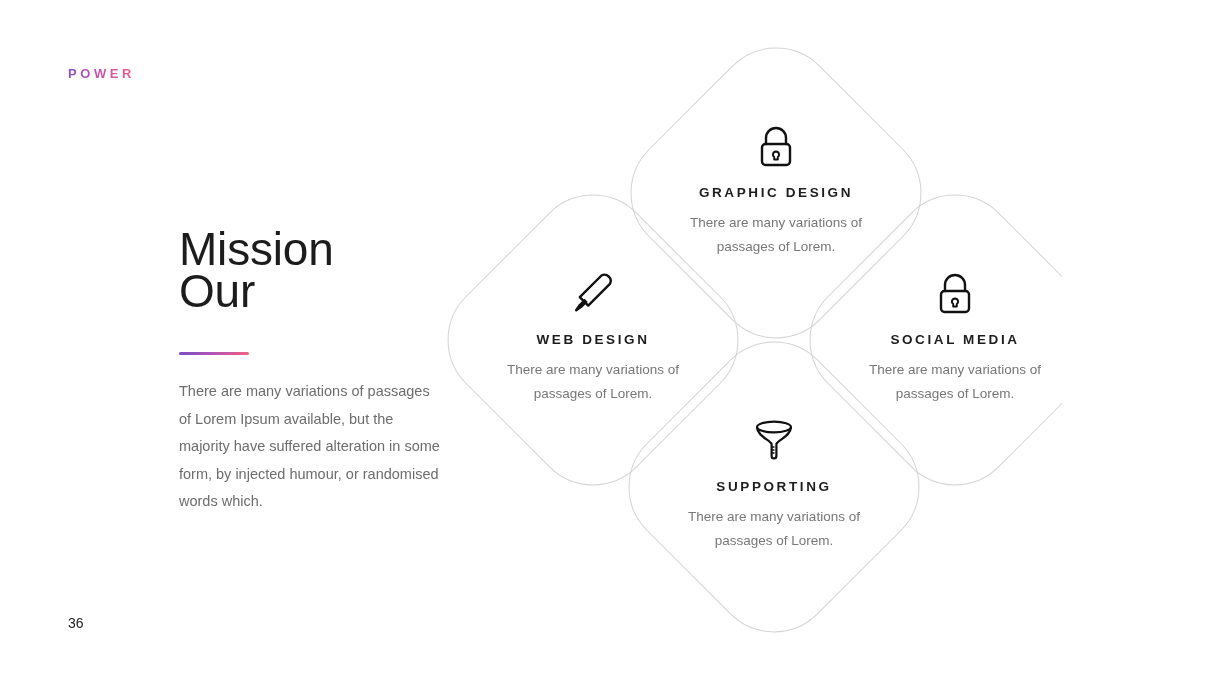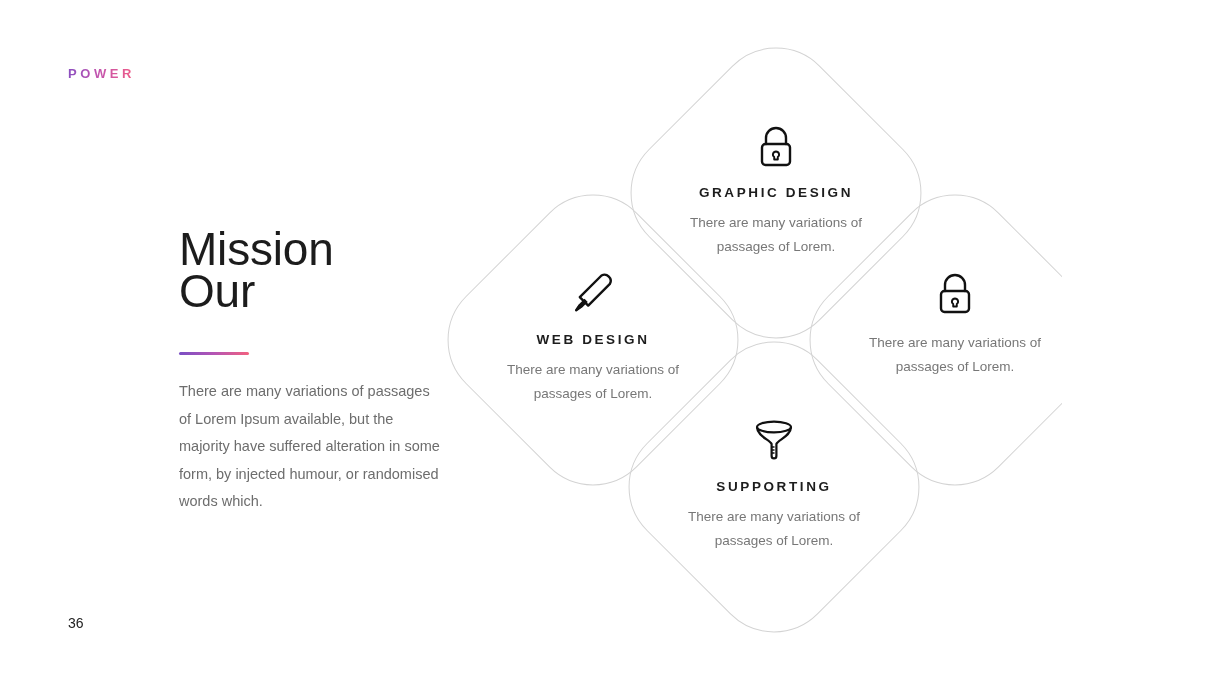--- a/index.html
+++ b/index.html
@@ -197,20 +197,21 @@
     <div class="petal petal-right">
       <div class="petal-shape"></div>
       <div class="petal-content">
         <div class="petal-icon">
           <svg width="40" height="44" viewBox="0 0 40 44" fill="none" stroke="#111111" stroke-width="2.4">
             <path d="M10 20 V14 A10 10 0 0 1 30 14 V20" stroke-linecap="round" fill="none"></path>
             <rect x="6" y="20" width="28" height="21" rx="3.5" fill="none"></rect>
             <path d="M20 27.5 a3.1 3.1 0 0 1 1.8 5.6 L21.8 35.5 h-3.6 l0-2.4 A3.1 3.1 0 0 1 20 27.5 Z" stroke-width="1.9" fill="none" stroke-linejoin="round"></path>
           </svg>
         </div>
+        <div class="petal-title">SOCIAL MEDIA</div>
         <div class="petal-desc">There are many variations of passages of Lorem.</div>
       </div>
     </div>
 
     <div class="petal petal-bottom">
       <div class="petal-shape"></div>
       <div class="petal-content">
         <div class="petal-icon">
           <svg width="46" height="44" viewBox="0 0 46 44" fill="none" stroke="#111111" stroke-width="2.2">
             <ellipse cx="23" cy="9" rx="17" ry="5.4" fill="none"></ellipse>

